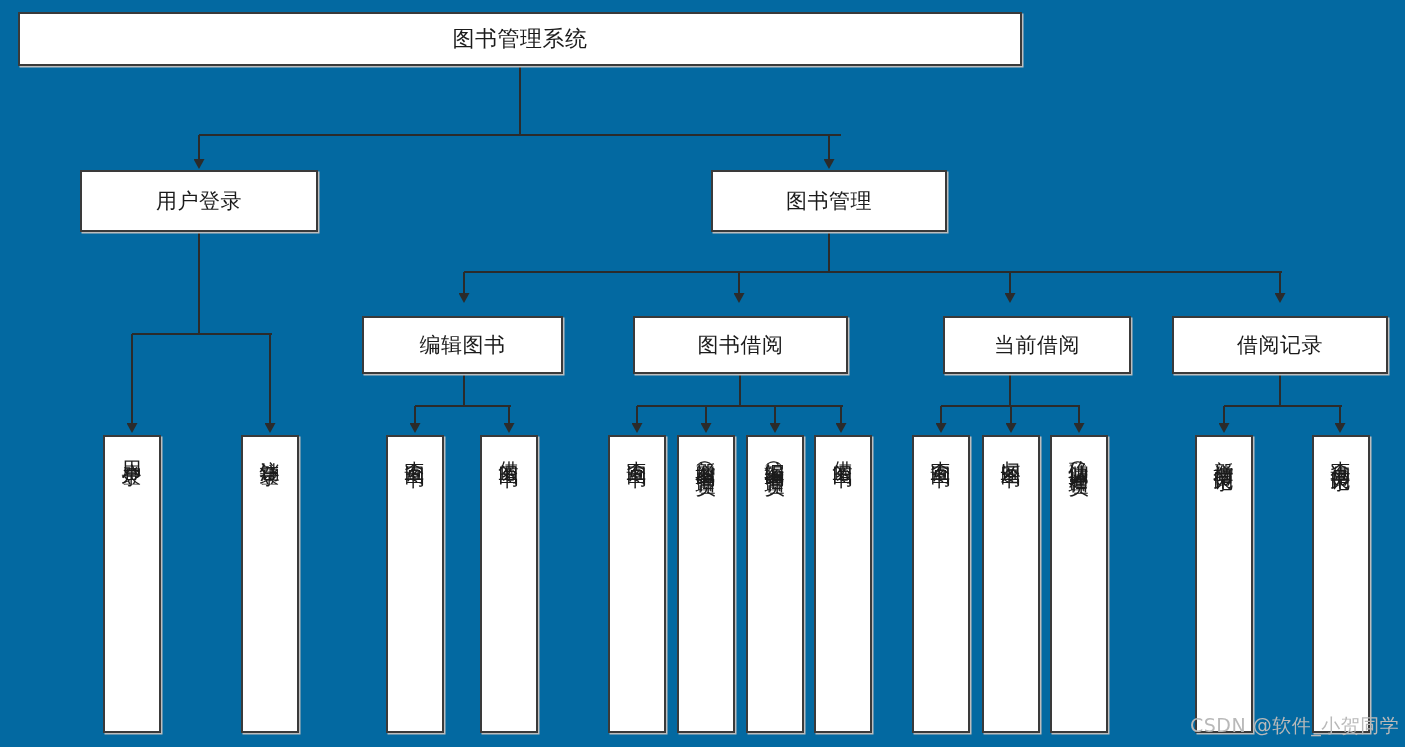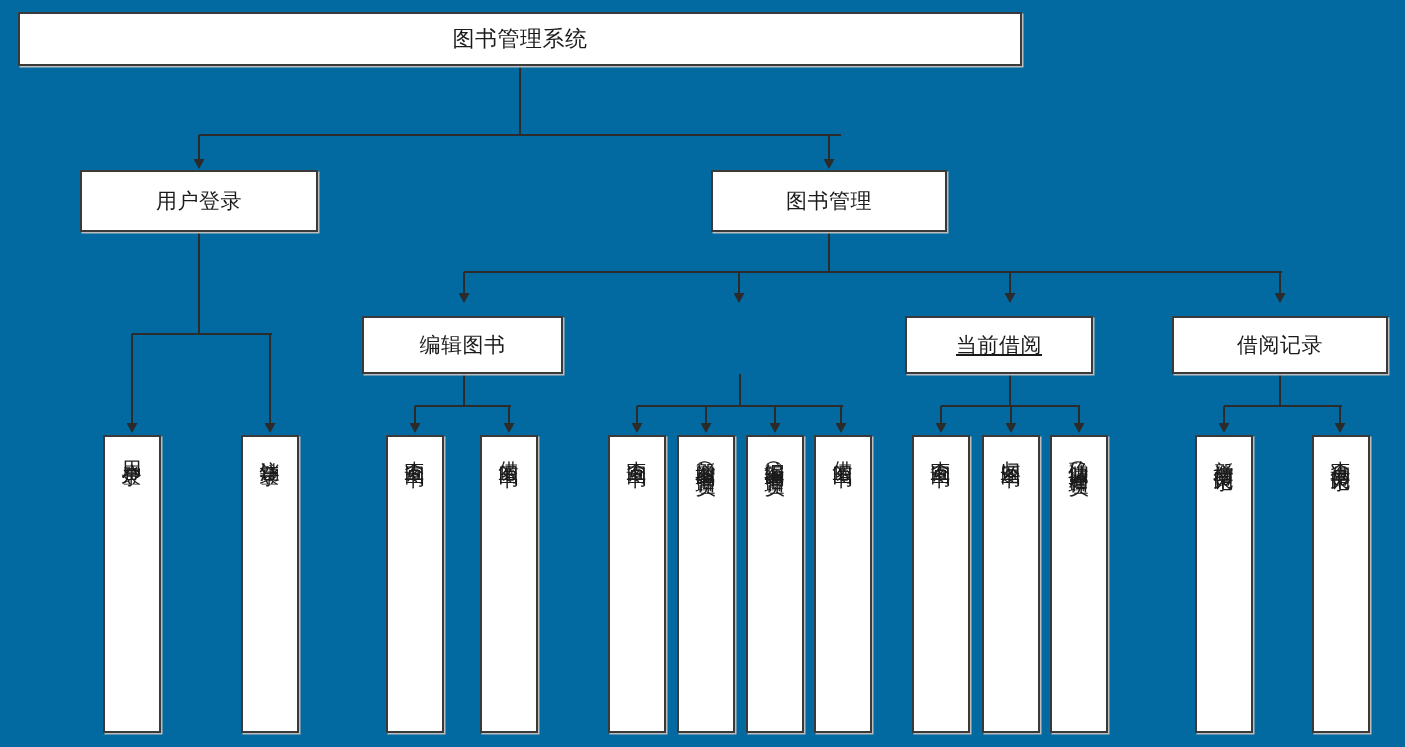--- a/index.html
+++ b/index.html
@@ -135,21 +135,24 @@
   <div class="node lvl1" style="left:80px; top:170px; width:238px; height:62px;">
     <span class="label">用户登录</span>
   </div>
   <div class="node lvl1" style="left:711px; top:170px; width:236px; height:62px;">
     <span class="label">图书管理</span>
   </div>
 
   <div class="node lvl2" style="left:362px; top:316px; width:201px; height:58px;">
     <span class="label">编辑图书</span>
   </div>
-  <div class="node lvl2" style="left:905px; top:316px; width:188px; height:58px;text-decoration:underline;">
+  <div class="node lvl2" style="left:633px; top:316px; width:215px; height:58px;">
+    <span class="label">图书借阅</span>
+  </div>
+  <div class="node lvl2" style="left:943px; top:316px; width:188px; height:58px;">
     <span class="label">当前借阅</span>
   </div>
   <div class="node lvl2" style="left:1172px; top:316px; width:216px; height:58px;align-items:center;">
     <span class="label">借阅记录</span>
   </div>
 
   <div class="node leaf" style="left:103px; top:435px; width:58px; height:298px;">
     <span class="label">用户登录</span>
   </div>
   <div class="node leaf" style="left:241px; top:435px; width:58px; height:298px;">
@@ -186,14 +189,15 @@
     <span class="label">确认归还（管理员）</span>
   </div>
 
   <div class="node leaf" style="left:1195px; top:435px; width:58px; height:298px;">
     <span class="label">新增借阅记录</span>
   </div>
   <div class="node leaf" style="left:1312px; top:435px; width:58px; height:298px;">
     <span class="label">查询借阅记录</span>
   </div>
 
+  <div class="watermark" style="left:1190px; top:713px;">CSDN @软件_小贺同学</div>
 
 </div>
 
 </body></html>

